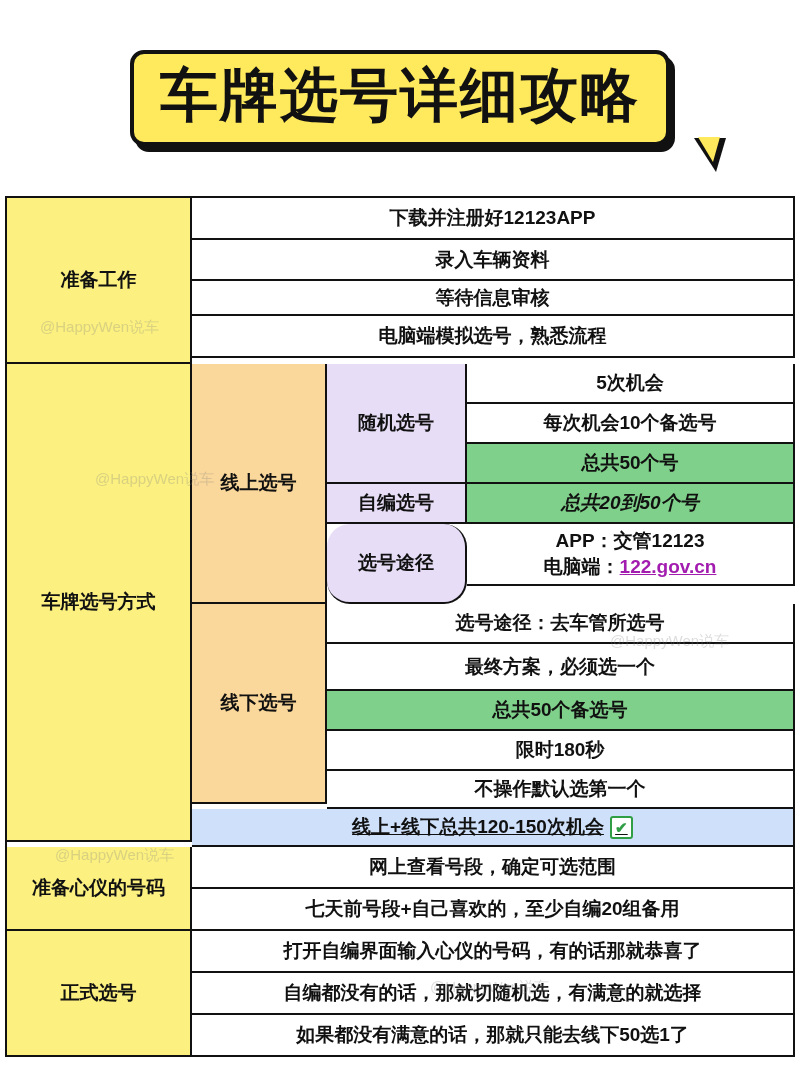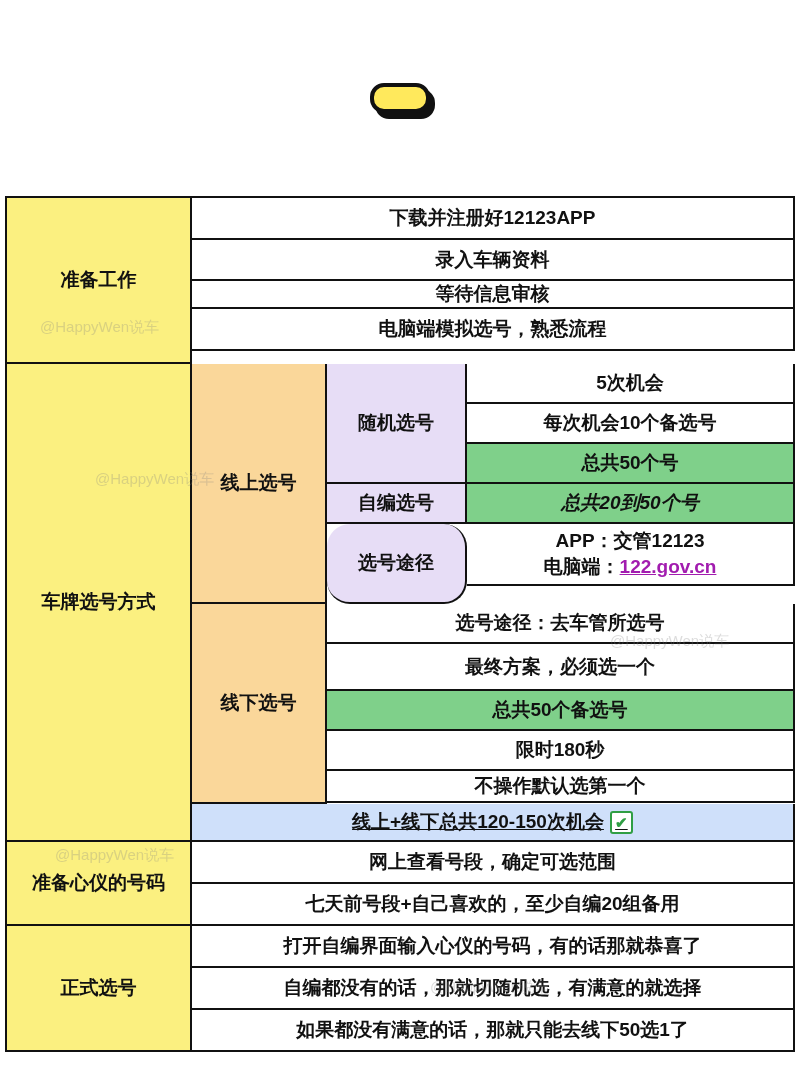--- a/index.html
+++ b/index.html
@@ -131,33 +131,34 @@
   .wm3 { left: 610px; top: 632px; }
   .wm4 { left: 55px;  top: 846st; }
   .wm4 { left: 55px;  top: 846px; }
   .wm5 { left: 430px; top: 978px; }
 </style>
 </head>
 <body>
 
 <div class="title-wrap">
   <div class="title-box">
+    <div class="title-text">车牌选号详细攻略</div>
     <div class="tail-outer"></div>
     <div class="tail-inner"></div>
   </div>
 </div>
 
 <div class="sheet">
 
   <div class="row">
     <div class="cell yellow col-label" style="height:166px;">准备工作</div>
     <div class="stack col-rest">
       <div class="cell white" style="height:42px;">下载并注册好12123APP</div>
       <div class="cell white" style="height:41px;">录入车辆资料</div>
-      <div class="cell white" style="height:28px;text-align:center;">等待信息审核</div>
+      <div class="cell white" style="height:35px;text-align:center;">等待信息审核</div>
       <div class="cell white" style="height:42px;">电脑端模拟选号，熟悉流程</div>
     </div>
   </div>
 
   <div class="row">
     <div class="cell yellow col-label" style="height:478px;">车牌选号方式</div>
 
     <div class="stack col-rest">
 
       <div class="row">
@@ -189,21 +190,21 @@
         </div>
       </div>
 
       <div class="row">
         <div class="cell orange col-mid" style="height:200px;">线下选号</div>
         <div class="stack col-rest">
           <div class="cell white" style="height:40px;">选号途径：去车管所选号</div>
           <div class="cell white" style="height:47px;">最终方案，必须选一个</div>
           <div class="cell green" style="height:40px;">总共50个备选号</div>
           <div class="cell white" style="height:40px;">限时180秒</div>
-          <div class="cell white" style="height:32px;">不操作默认选第一个</div>
+          <div class="cell white" style="height:38px;">不操作默认选第一个</div>
         </div>
       </div>
 
       <div class="cell blue" style="height:38px;text-decoration:underline;">
         <span>线上+线下总共120-150次机会</span>
         <span class="check">✔</span>
       </div>
 
     </div>
   </div>

